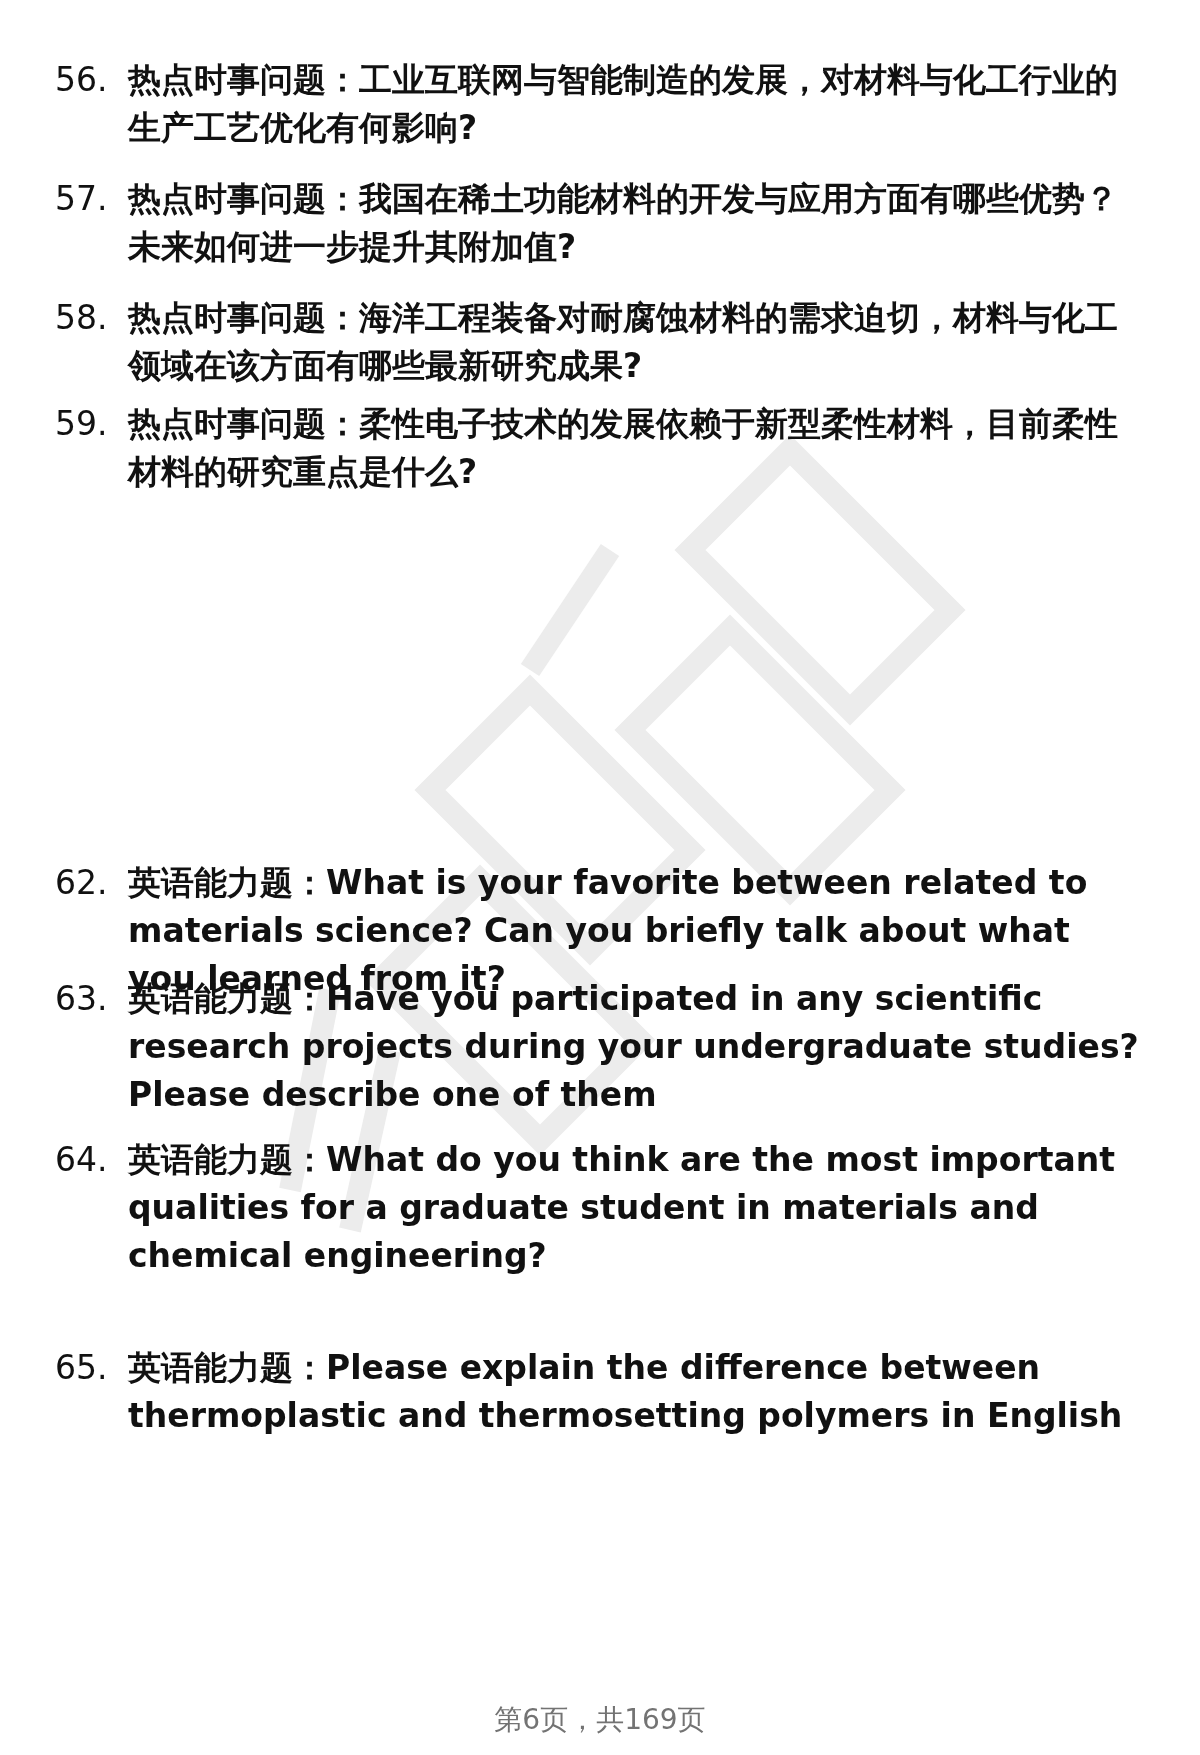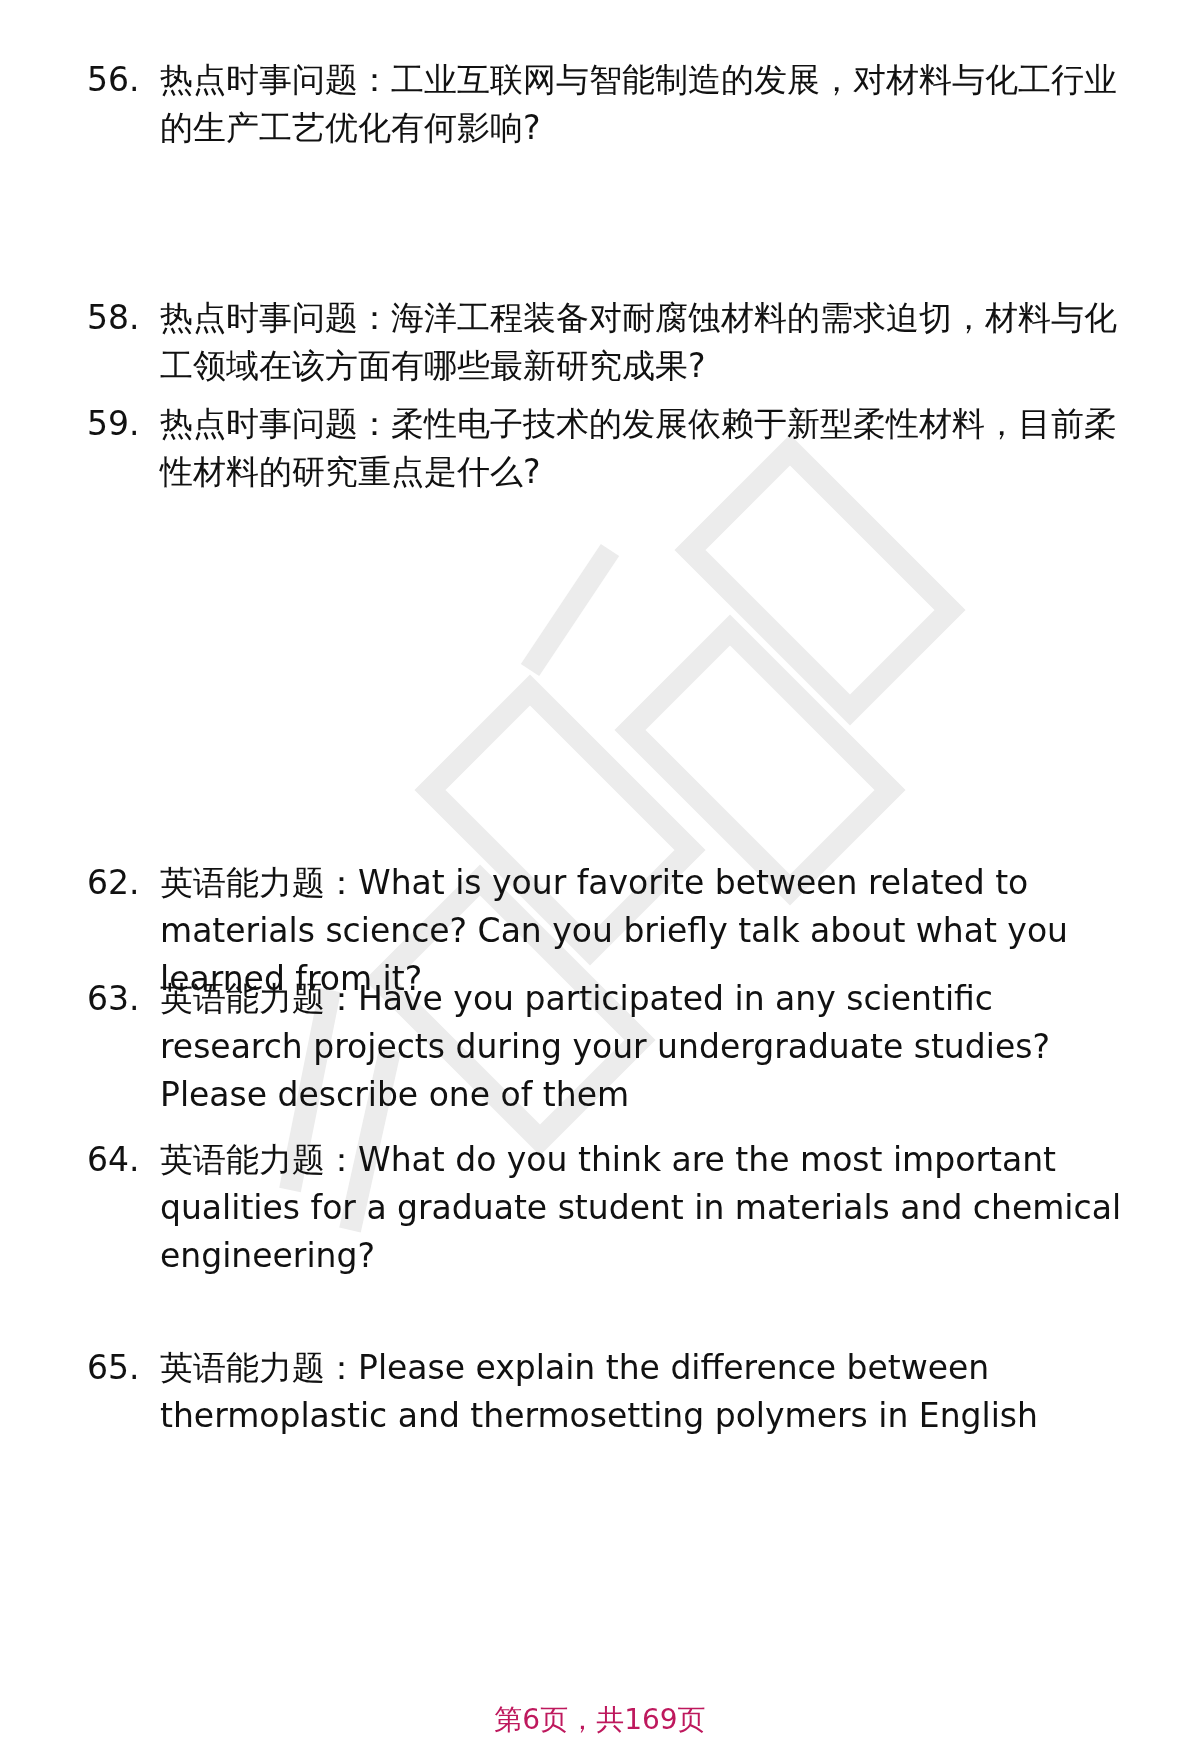--- a/index.html
+++ b/index.html
@@ -11,26 +11,26 @@
   .watermark {
     position: absolute; left: 230px; top: 430px; width: 820px; height: 820px;
     pointer-events: none; z-index: 0;
   }
   .page { position: absolute; left: 0; top: 0; width: 1200px; height: 1755px; z-index: 1; }
   .q {
     position: absolute; left: 55px; width: 1090px;
     display: flex; align-items: flex-start;
     font-size: 33px; line-height: 48px;
   }
-  .q-num { width: 73px; flex: 0 0 73px; white-space: nowrap; margin-left: 32px; }
-  .q-body { flex: 1 1 auto; }
+  .q-num { width: 73px; flex: 0 0 73px; white-space: nowrap; }
+  .q-body { flex: 1 1 auto; font-weight: bold; }
   .q-cat { }
   .footer {
     position: absolute; left: 0; width: 1200px; top: 1700px; text-align: center;
-    font-size: 28px; line-height: 40px; color: #be185d;
+    font-size: 28px; line-height: 40px; color: #737373;
   }
 </style>
 </head>
 <body>
 
 <svg class="watermark" viewBox="0 0 820 820" xmlns="http://www.w3.org/2000/svg">
   <g fill="none" stroke="#ececec" stroke-width="22" stroke-linejoin="miter">
     <path d="M560 20 L720 180 L620 280 L460 120 Z"></path>
     <path d="M500 200 L660 360 L560 460 L400 300 Z"></path>
     <path d="M300 260 L460 420 L360 520 L200 360 Z"></path>
@@ -41,20 +41,24 @@
   </g>
 </svg>
 
 <div class="page">
 
   <div class="q" style="top:56px">
     <span class="q-num">56.</span>
     <span class="q-body"><span class="q-cat">热点时事问题：</span><span>工业互联网与智能制造的发展，对材料与化工行业的生产工艺优化有何影响?</span></span>
   </div>
 
+  <div class="q" style="top:175px">
+    <span class="q-num">57.</span>
+    <span class="q-body"><span class="q-cat">热点时事问题：</span><span>我国在稀土功能材料的开发与应用方面有哪些优势？未来如何进一步提升其附加值?</span></span>
+  </div>
 
   <div class="q" style="top:294px">
     <span class="q-num">58.</span>
     <span class="q-body"><span class="q-cat">热点时事问题：</span><span>海洋工程装备对耐腐蚀材料的需求迫切，材料与化工领域在该方面有哪些最新研究成果?</span></span>
   </div>
 
   <div class="q" style="top:400px">
     <span class="q-num">59.</span>
     <span class="q-body"><span class="q-cat">热点时事问题：</span><span>柔性电子技术的发展依赖于新型柔性材料，目前柔性材料的研究重点是什么?</span></span>
   </div>

